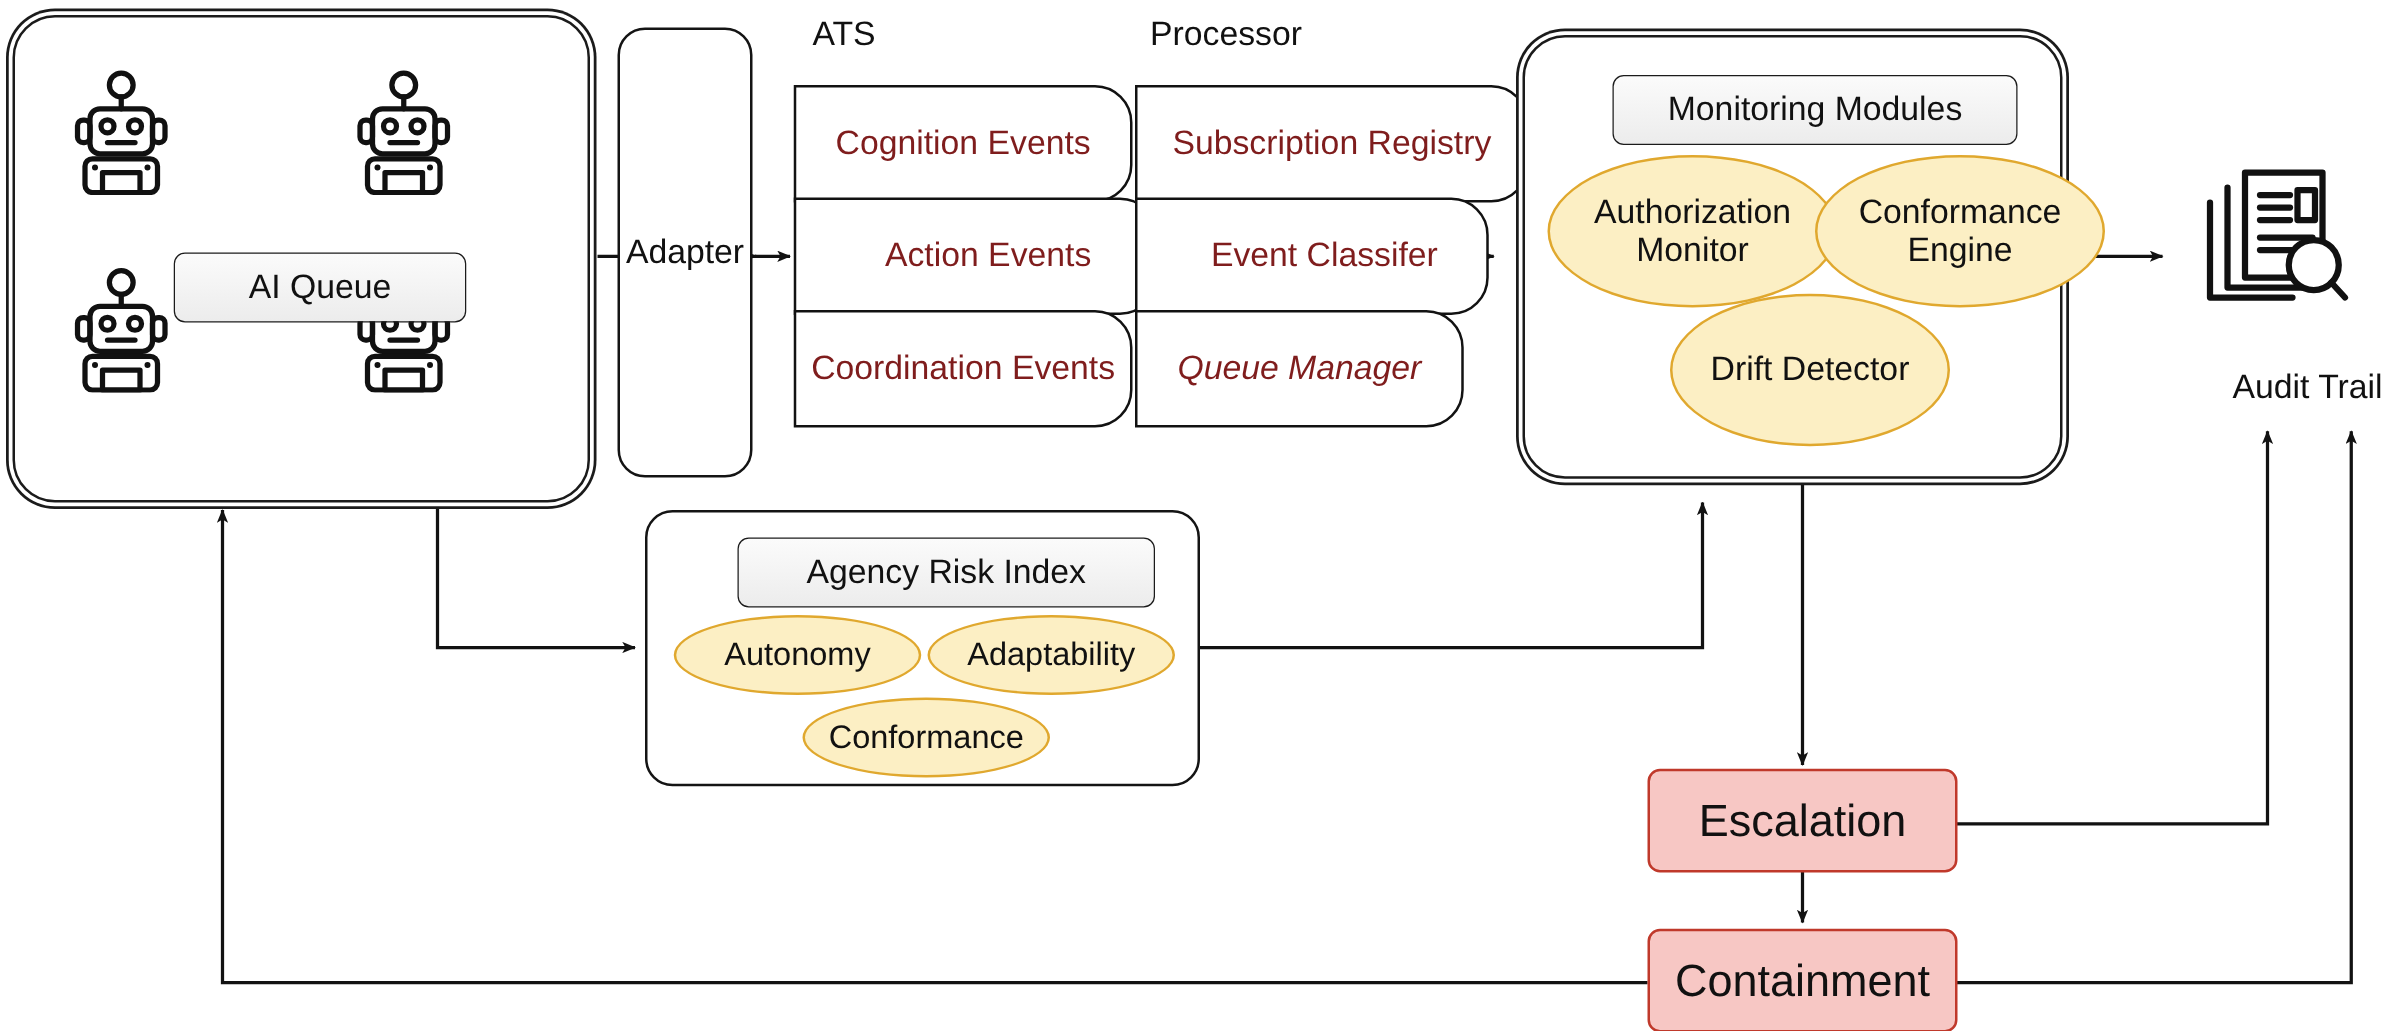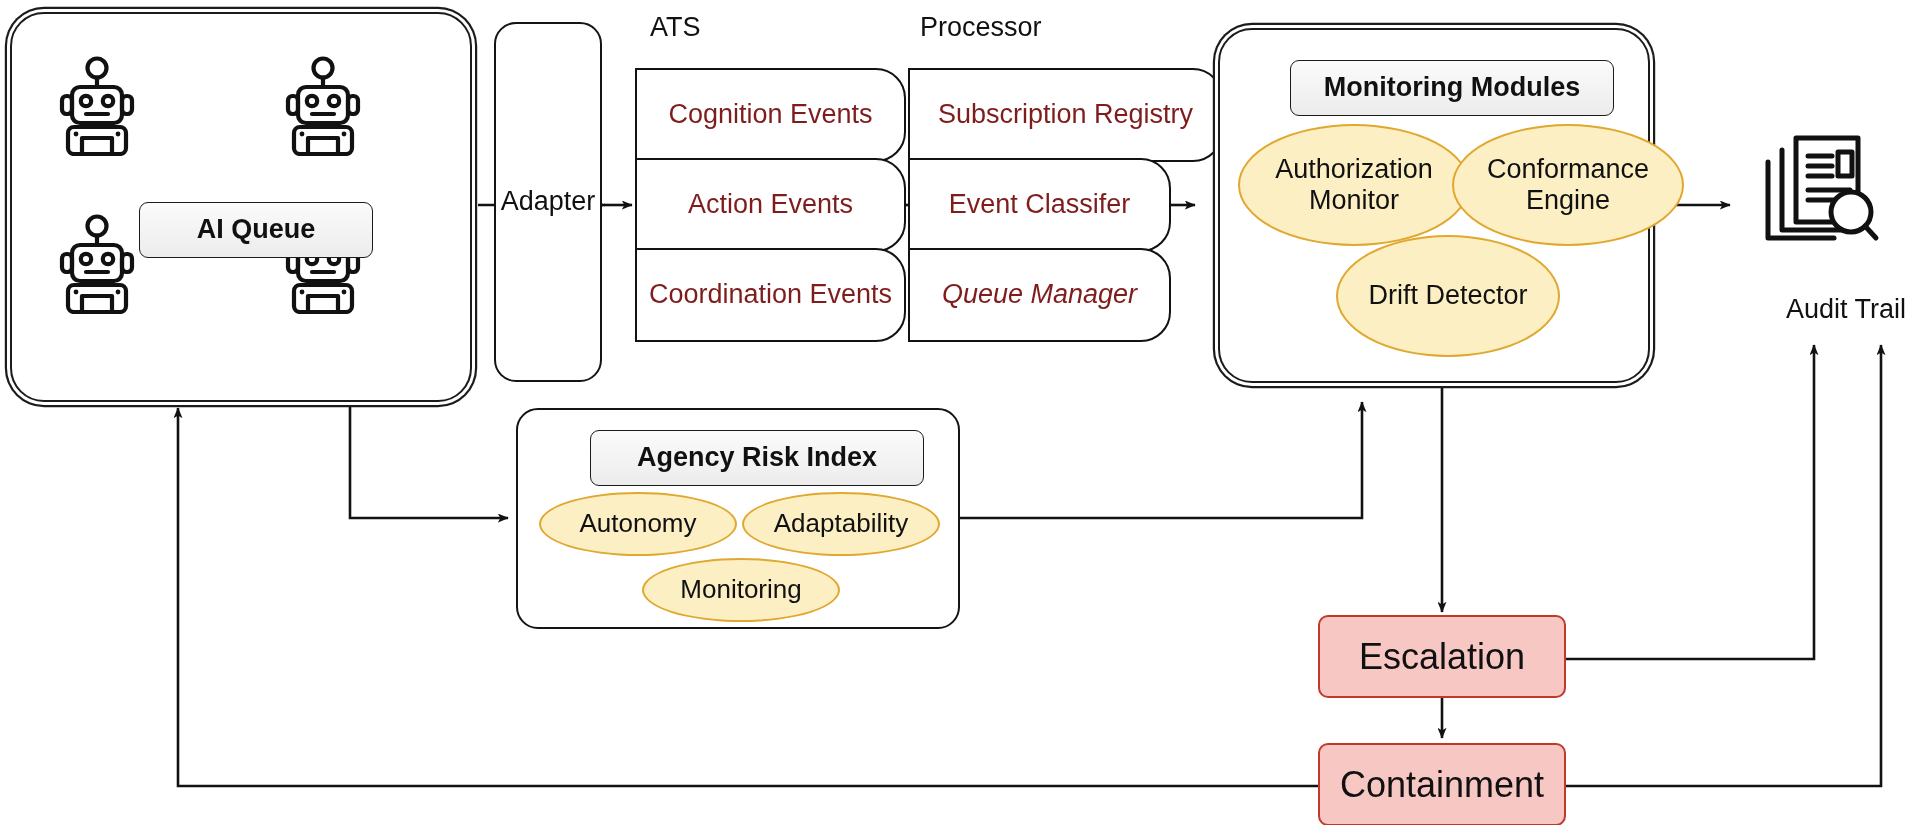--- a/index.html
+++ b/index.html
@@ -14,29 +14,29 @@
   .dbl{
     border:2.2px solid #1b1b1b;border-radius:34px;background:#fff;
     box-shadow:0 0 0 3px #fff, 0 0 0 5.2px #1b1b1b;
   }
   .plain{border:2.2px solid #141414;border-radius:22px;background:#fff;}
 
   
   .chip{
     border:1.8px solid #1b1b1b;border-radius:9px;
     background:linear-gradient(#fbfbfb,#ececec);
-    font-size:27px;color:#111;padding:5px 16px;white-space:nowrap;font-weight:bold;
+    font-size:27px;color:#111;padding:5px 16px;white-space:nowrap;
   }
 
   
   .qblk{
     border:2.4px solid #121212;background:#fff;font-size:27px;color:#7f1d1d;
     border-top-right-radius:30px;border-bottom-right-radius:30px;
   }
-  .qblk.mid{border-top-right-radius:30px;border-bottom-right-radius:30px;}
+  .qblk.mid{border-top-right-radius:30px;border-bottom-right-radius:30px;padding-left:20px;}
 
   
   .ell{
     border:2px solid #e0a82e;border-radius:50%;
     background:#fcefc4;
     font-size:27px;color:#111;
   }
   .ell.small{font-size:26px;}
 
   
@@ -199,21 +199,21 @@
   </div>
 
   <div class="node plain" style="left:516px;top:408px;width:444px;height:221px;">
 
     <div class="chip lbl" style="position:absolute;left:72px;top:20px;width:300px;height:44px;">Agency Risk Index</div>
 
     <div class="ell lbl small" style="position:absolute;left:21px;top:82px;width:194px;height:60px;">Autonomy</div>
 
     <div class="ell lbl small" style="position:absolute;left:224px;top:82px;width:194px;height:60px;">Adaptability</div>
 
-    <div class="ell lbl small" style="position:absolute;left:124px;top:148px;width:194px;height:60px;">Monitoring</div>
+    <div class="ell lbl small" style="position:absolute;left:124px;top:148px;width:194px;height:60px;">Conformance</div>
   </div>
 
   <div class="node red lbl" style="left:1318px;top:615px;width:248px;height:83px;">Escalation</div>
 
   <div class="node red lbl" style="left:1318px;top:743px;width:248px;height:83px;">Containment</div>
 
   <div class="node" style="left:1758px;top:128px;width:130px;height:160px;">
     <span>
       <svg class="icon" width="124" height="124" viewBox="0 0 124 124">
         <g fill="none" stroke="#111" stroke-width="5" stroke-linejoin="round" stroke-linecap="round">

